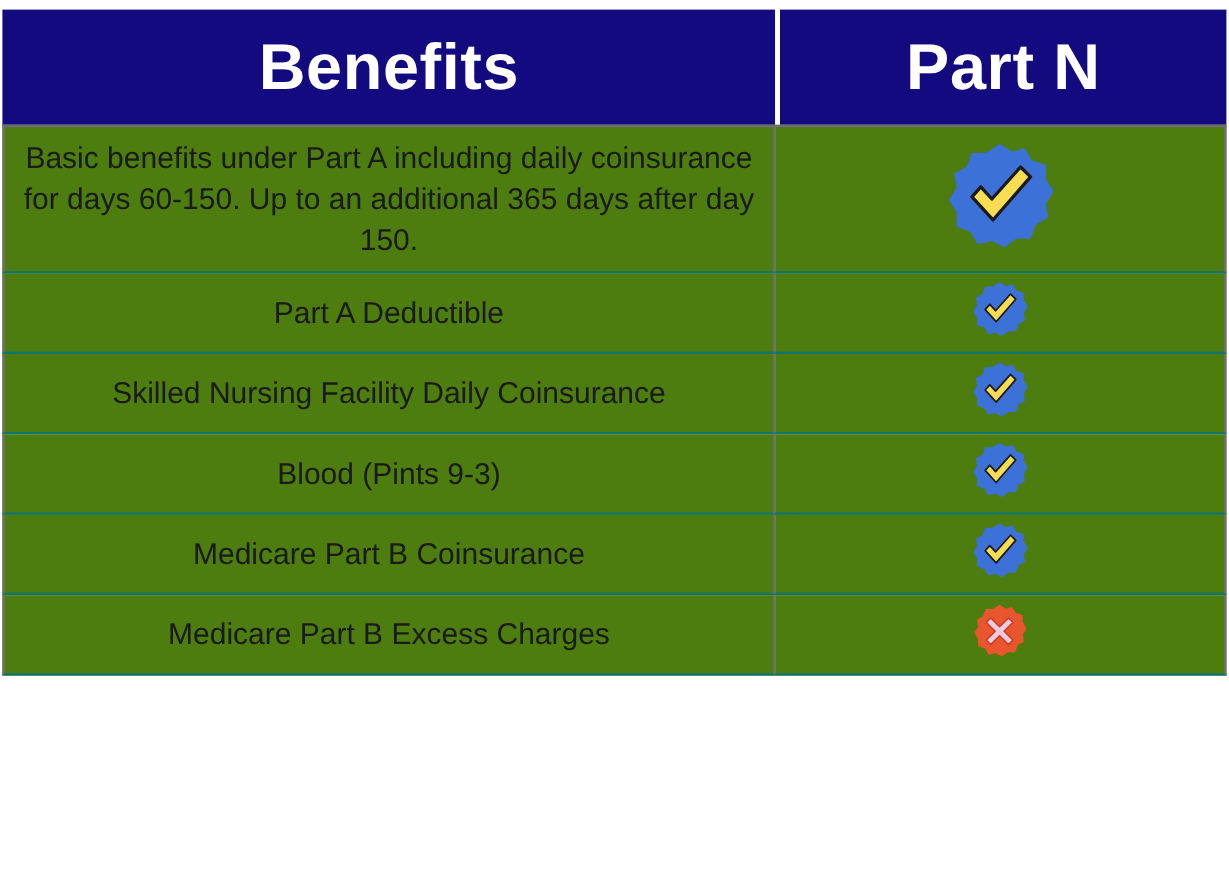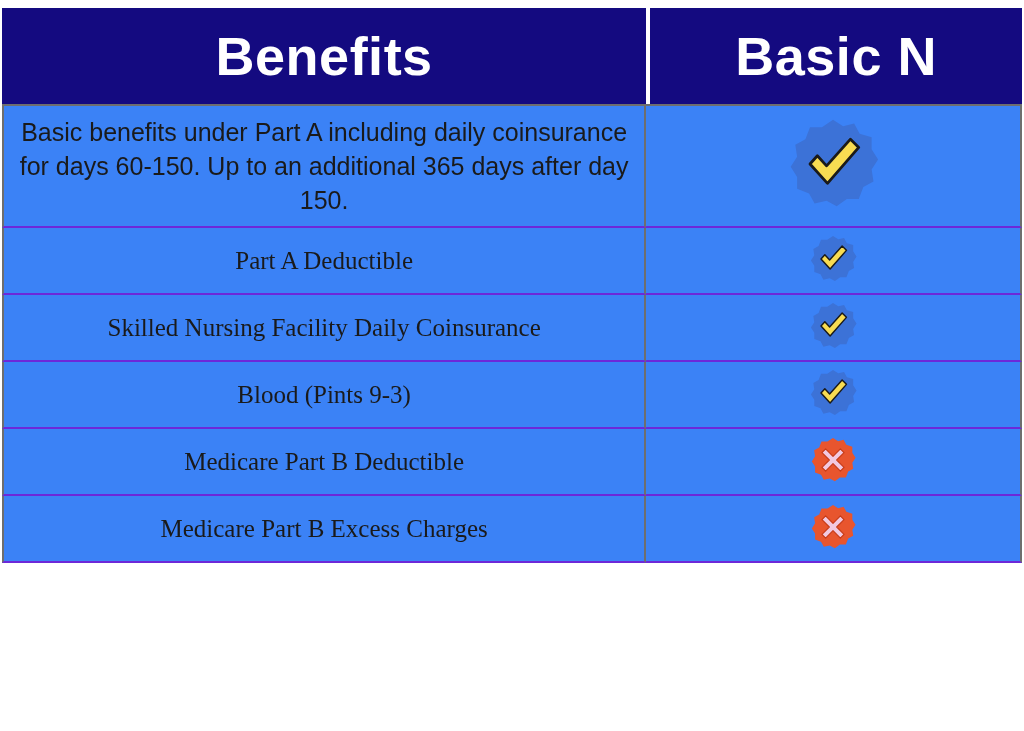--- a/index.html
+++ b/index.html
@@ -53,23 +53,23 @@
   }
   .hdr-gap {
     width: 4px;
     background: #ffffff;
     padding: 0;
     border: 0;
   }
 
   
   .benefits-table tbody td {
-    border-bottom: 2px solid #6d28d9;
+    border-bottom: 2px solid #0f766e;
     border-right: 2px solid #6e6e6e;
-    background: #3b82f6;
+    background: #4d7c0f;
     padding: 0;
   }
   .benefits-table tbody tr td.cell-benefit {
     border-left: 2px solid #6e6e6e;
   }
   .benefits-table tbody tr:first-child td {
     border-top: 2px solid #6e6e6e;
   }
 
   .cell-benefit {
@@ -83,21 +83,21 @@
   }
   .cell-status {
     text-align: center;
     vertical-align: middle;
     padding: 4px 0 !important;
   }
 
   .row-tall .cell-benefit,
   .row-tall .cell-status { height: 108px; }
   .row-std .cell-benefit,
-  .row-std .cell-status { height: 53px; font-family: Liberation Serif, serif; }
+  .row-std .cell-status { height: 53px; }
 
   
   .badge {
     display: inline-block;
     line-height: 0;
   }
   .badge svg { display: block; }
 
   .badge-lg svg { width: 92px; height: 92px; }
   .badge-sm svg { width: 48px; height: 48px; }
@@ -115,21 +115,21 @@
       <col style="width:371px">
     </colgroup>
 
     <thead>
       <tr class="header-row">
         <th>
           <div class="hdr-cell">Benefits</div>
         </th>
         <th class="hdr-gap"></th>
         <th>
-          <div class="hdr-cell">Basic N</div>
+          <div class="hdr-cell">Part N</div>
         </th>
       </tr>
     </thead>
 
     <tbody>
 
       <tr class="row-tall">
         <td class="cell-benefit">Basic benefits under Part A including daily coinsurance for days 60-150.  Up to an additional 365 days after day 150.</td>
         <td class="cell-status" colspan="2">
           <span class="badge badge-lg">
@@ -171,42 +171,42 @@
         <td class="cell-status" colspan="2">
           <span class="badge badge-sm">
             <svg viewBox="0 0 100 100" aria-hidden="true">
               <path fill="#3C72D7" d="M50 2 L61 9 L73 6 L79 17 L92 21 L92 34 L99 45 L92 56 L94 69 L83 75 L78 88 L65 88 L54 96 L43 90 L30 93 L24 82 L11 77 L11 64 L4 53 L11 42 L9 29 L20 23 L25 10 L38 10 Z"></path>
               <path fill="#F8DC52" stroke="#1A1A1A" stroke-width="3" stroke-linejoin="round" d="M25 50 L33 41 L43 52 L69 23 L78 32 L44 71 Z"></path>
             </svg>
           </span>
         </td>
       </tr>
 
-
-
-      <tr class="row-std">
-        <td class="cell-benefit">Medicare Part B Deductible</td>
+      <tr class="row-std">
+        <td class="cell-benefit">Medicare Part B Coinsurance</td>
+        <td class="cell-status" colspan="2">
+          <span class="badge badge-sm">
+            <svg viewBox="0 0 100 100" aria-hidden="true">
+              <path fill="#3C72D7" d="M50 2 L61 9 L73 6 L79 17 L92 21 L92 34 L99 45 L92 56 L94 69 L83 75 L78 88 L65 88 L54 96 L43 90 L30 93 L24 82 L11 77 L11 64 L4 53 L11 42 L9 29 L20 23 L25 10 L38 10 Z"></path>
+              <path fill="#F8DC52" stroke="#1A1A1A" stroke-width="3" stroke-linejoin="round" d="M25 50 L33 41 L43 52 L69 23 L78 32 L44 71 Z"></path>
+            </svg>
+          </span>
+        </td>
+      </tr>
+
+
+
+      <tr class="row-std">
+        <td class="cell-benefit">Medicare Part B Excess Charges</td>
         <td class="cell-status" colspan="2">
           <span class="badge badge-x">
             <svg viewBox="0 0 100 100" aria-hidden="true">
               <path fill="#E8552E" d="M50 2 L61 9 L73 6 L79 17 L92 21 L92 34 L99 45 L92 56 L94 69 L83 75 L78 88 L65 88 L54 96 L43 90 L30 93 L24 82 L11 77 L11 64 L4 53 L11 42 L9 29 L20 23 L25 10 L38 10 Z"></path>
               <path fill="#F2C9E0" stroke="#C73A16" stroke-width="2.5" stroke-linejoin="round" d="M34 26 L50 42 L66 26 L74 34 L58 50 L74 66 L66 74 L50 58 L34 74 L26 66 L42 50 L26 34 Z"></path>
             </svg>
           </span>
         </td>
       </tr>
 
-      <tr class="row-std">
-        <td class="cell-benefit">Medicare Part B Excess Charges</td>
-        <td class="cell-status" colspan="2">
-          <span class="badge badge-x">
-            <svg viewBox="0 0 100 100" aria-hidden="true">
-              <path fill="#E8552E" d="M50 2 L61 9 L73 6 L79 17 L92 21 L92 34 L99 45 L92 56 L94 69 L83 75 L78 88 L65 88 L54 96 L43 90 L30 93 L24 82 L11 77 L11 64 L4 53 L11 42 L9 29 L20 23 L25 10 L38 10 Z"></path>
-              <path fill="#F2C9E0" stroke="#C73A16" stroke-width="2.5" stroke-linejoin="round" d="M34 26 L50 42 L66 26 L74 34 L58 50 L74 66 L66 74 L50 58 L34 74 L26 66 L42 50 L26 34 Z"></path>
-            </svg>
-          </span>
-        </td>
-      </tr>
-
     </tbody>
   </table>
 
 </div>
 
 </body></html>

